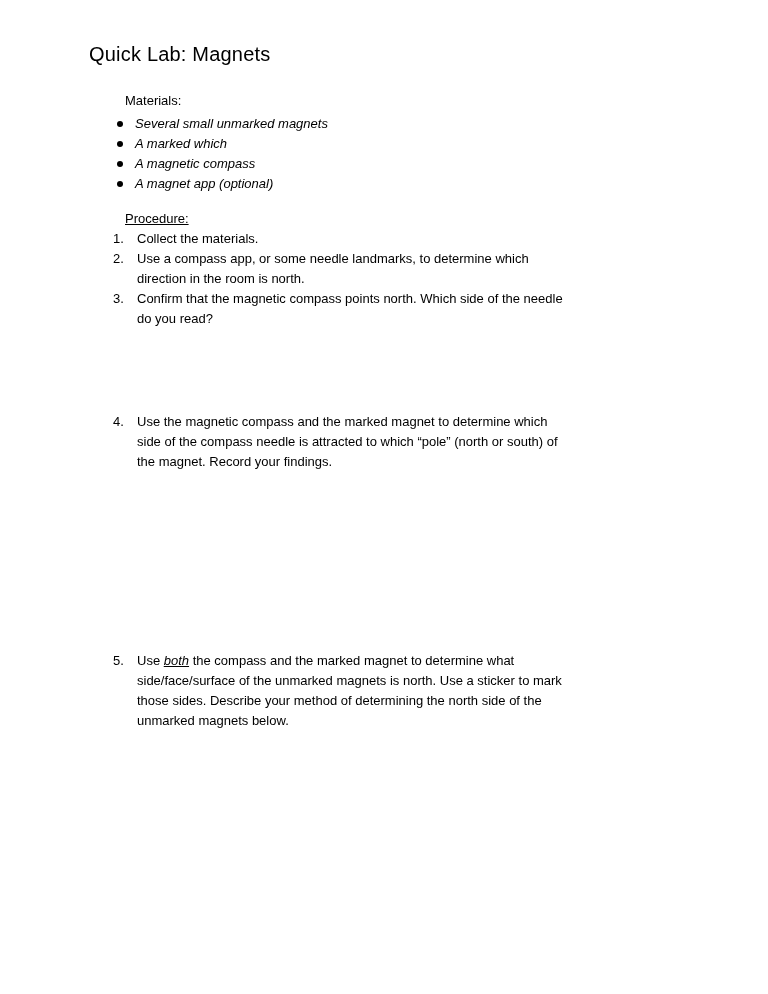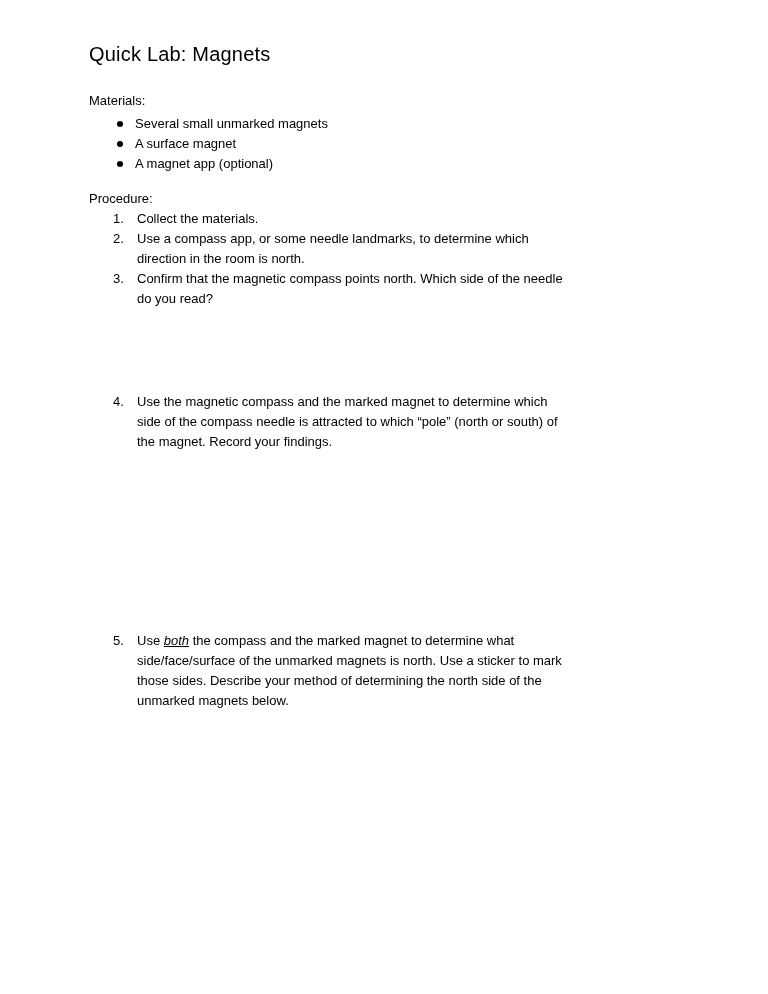--- a/index.html
+++ b/index.html
@@ -29,28 +29,31 @@
   .doc-title {
     margin: 0;
     font-size: 20px;
     line-height: 26px;
     font-weight: normal;
     letter-spacing: 0.2px;
   }
   .section-label {
     margin-top: 24px;
     line-height: 20px;
+    margin-left: 36px;
   }
   .section-label.procedure {
     margin-top: 15px;
+    text-decoration: underline;
   }
   ul.materials-list {
     list-style: none;
     margin: 3px 0 0 0;
     padding: 0;
+    font-style: italic;
   }
   ul.materials-list li {
     position: relative;
     padding-left: 46px;
     line-height: 20px;
   }
   .bullet-dot {
     position: absolute;
     left: 28px;
     top: 7px;
@@ -92,21 +95,25 @@
 
     <div class="section-label">Materials:</div>
 
     <ul class="materials-list">
       <li>
         <span class="bullet-dot"></span>
         <span>Several small unmarked magnets</span>
       </li>
       <li>
         <span class="bullet-dot"></span>
-        <span>A surface magnet</span>
+        <span>A marked which</span>
+      </li>
+      <li>
+        <span class="bullet-dot"></span>
+        <span>A magnetic compass</span>
       </li>
       <li>
         <span class="bullet-dot"></span>
         <span>A magnet app (optional)</span>
       </li>
     </ul>
 
     <div class="section-label procedure">Procedure:</div>
 
     <ol class="procedure-list">

